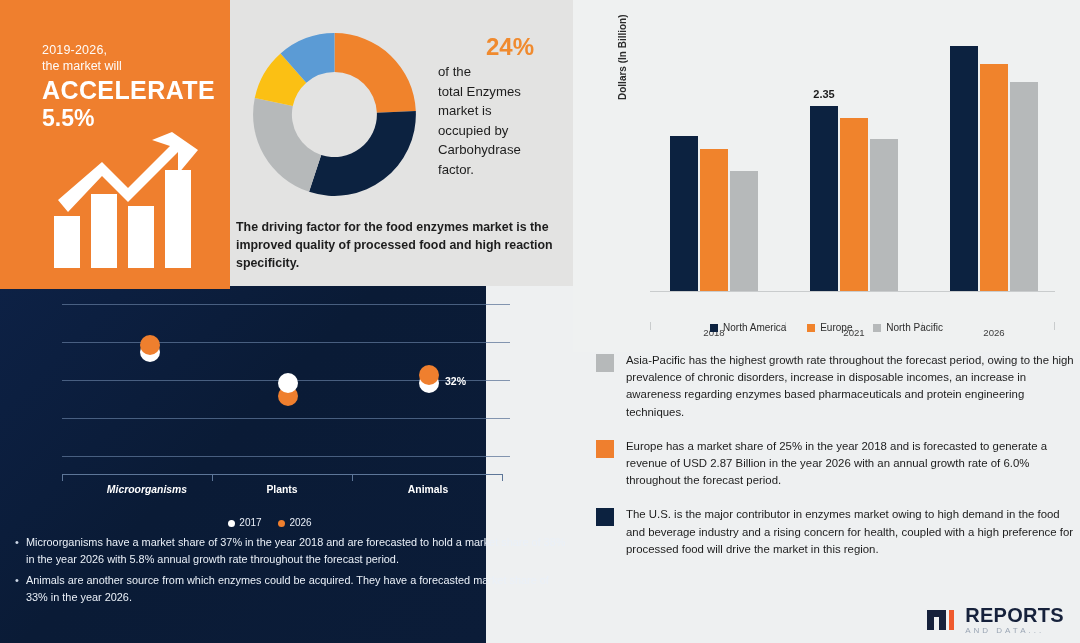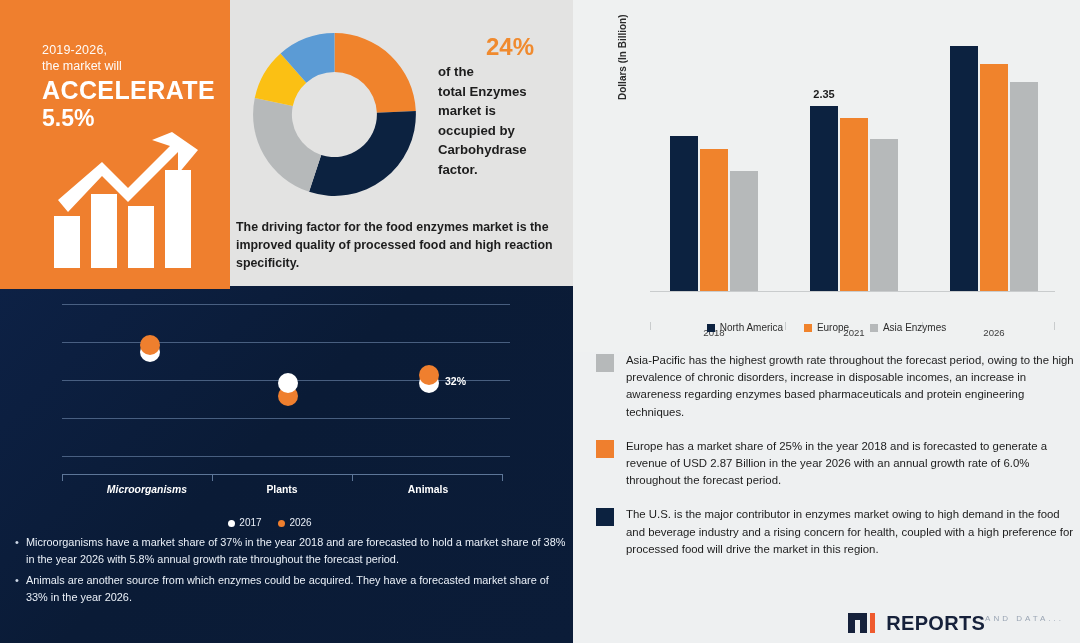--- a/index.html
+++ b/index.html
@@ -14,26 +14,26 @@
   #accel-big{font-size:25px;font-weight:bold;letter-spacing:.4px;line-height:30px;margin-top:1px;}
   #accel-sub2{font-size:12.5px;line-height:17px;margin-top:2px;opacity:.97;}
   #accel-cagr{font-size:23px;font-weight:bold;line-height:26px;margin-top:0px;}
   #growth-icon{position:absolute;left:52px;top:130px;width:150px;height:140px;}
 
   
   #donut-panel{position:absolute;left:230px;top:0;width:343px;height:286px;background:#e3e3e2;}
   #donut-wrap{position:absolute;left:12px;top:22px;width:185px;height:185px;}
   #pct-block{position:absolute;left:208px;top:33px;width:125px;}
   #pct-number{font-size:24px;font-weight:bold;color:#f08a2e;line-height:27px;margin-left:48px;}
-  #pct-text{font-size:13.2px;font-weight:bold;color:#1d1d1d;line-height:19.5px;margin-top:2px;}
+  #pct-text{font-size:13.2px;font-weight:normal;color:#1d1d1d;line-height:19.5px;margin-top:2px;}
   #driver-text{position:absolute;left:6px;top:218px;width:330px;font-size:12.4px;font-weight:bold;
                color:#1d1d1d;line-height:18px;}
 
   
-  #navy-panel{position:absolute;left:0;top:286px;width:573px;height:357px;
+  #navy-panel{position:absolute;left:0;top:286px;width:486px;height:357px;
               background:linear-gradient(135deg,#0d2145 0%,#0a1b36 45%,#0b1c38 100%);}
   #navy-topline{position:absolute;left:0;top:0;width:230px;height:3px;background:#ef7f2e;}
   #dotplot{position:absolute;left:62px;top:8px;width:448px;height:180px;}
   .grid-line{position:absolute;left:0;width:100%;height:1px;background:#5d7698;opacity:.75;}
   .dot{position:absolute;width:20px;height:20px;border-radius:50%;}
   .dot-2026{background:#ef7f2e;}
   .dot-2017{background:#ffffff;}
   #dot-label{position:absolute;font-size:10.5px;font-weight:bold;color:#ffffff;}
   #axis-line{position:absolute;left:62px;top:188px;width:440px;height:1px;background:#5d7698;}
   .axis-tick{position:absolute;top:188px;width:1px;height:7px;background:#5d7698;}
@@ -66,21 +66,21 @@
 
   
   #notes{position:absolute;left:596px;top:352px;width:484px;height:240px;}
   .note-row{display:flex;margin-bottom:17px;}
   .note-sq{width:18px;height:18px;flex:none;margin-right:12px;margin-top:2px;}
   .note-text{font-size:11.4px;color:#1c1c1c;line-height:17.2px;flex:1;}
 
   
   #logo{position:absolute;right:16px;bottom:8px;display:flex;align-items:center;}
   #logo-mark{position:relative;width:32px;height:24px;margin-right:6px;}
-  #logo-text{display:flex;flex-direction:row;line-height:1;}
+  #logo-text{display:flex;flex-direction:column;line-height:1;}
   #logo-main{font-size:20px;font-weight:bold;color:#16213b;letter-spacing:.3px;}
   #logo-sub{font-size:8px;letter-spacing:3px;color:#9aa5b4;margin-top:2px;}
 </style>
 </head>
 <body>
 
 <div id="stage">
 
   <div id="orange-panel">
     <div id="accel-block">
@@ -212,21 +212,21 @@
   </div>
 
   <div id="bar-legend">
     <span class="lg">
       <span class="lg-sq" style="background:#0c2240;"></span><span>North America</span>
     </span>
     <span class="lg">
       <span class="lg-sq" style="background:#f0832c;"></span><span>Europe</span>
     </span>
     <span class="lg">
-      <span class="lg-sq" style="background:#b6b9ba;"></span><span>Asia Enzymes</span>
+      <span class="lg-sq" style="background:#b6b9ba;"></span><span>North Pacific</span>
     </span>
   </div>
 
   <div id="notes">
     <div class="note-row">
       <div class="note-sq" style="background:#b6b9ba;"></div>
       <div class="note-text">Asia-Pacific has the highest growth rate throughout the forecast period, owing to the high prevalence of chronic disorders, increase in disposable incomes, an increase in awareness regarding enzymes based pharmaceuticals and protein engineering techniques.</div>
     </div>
     <div class="note-row">
       <div class="note-sq" style="background:#ef7f2e;"></div>

